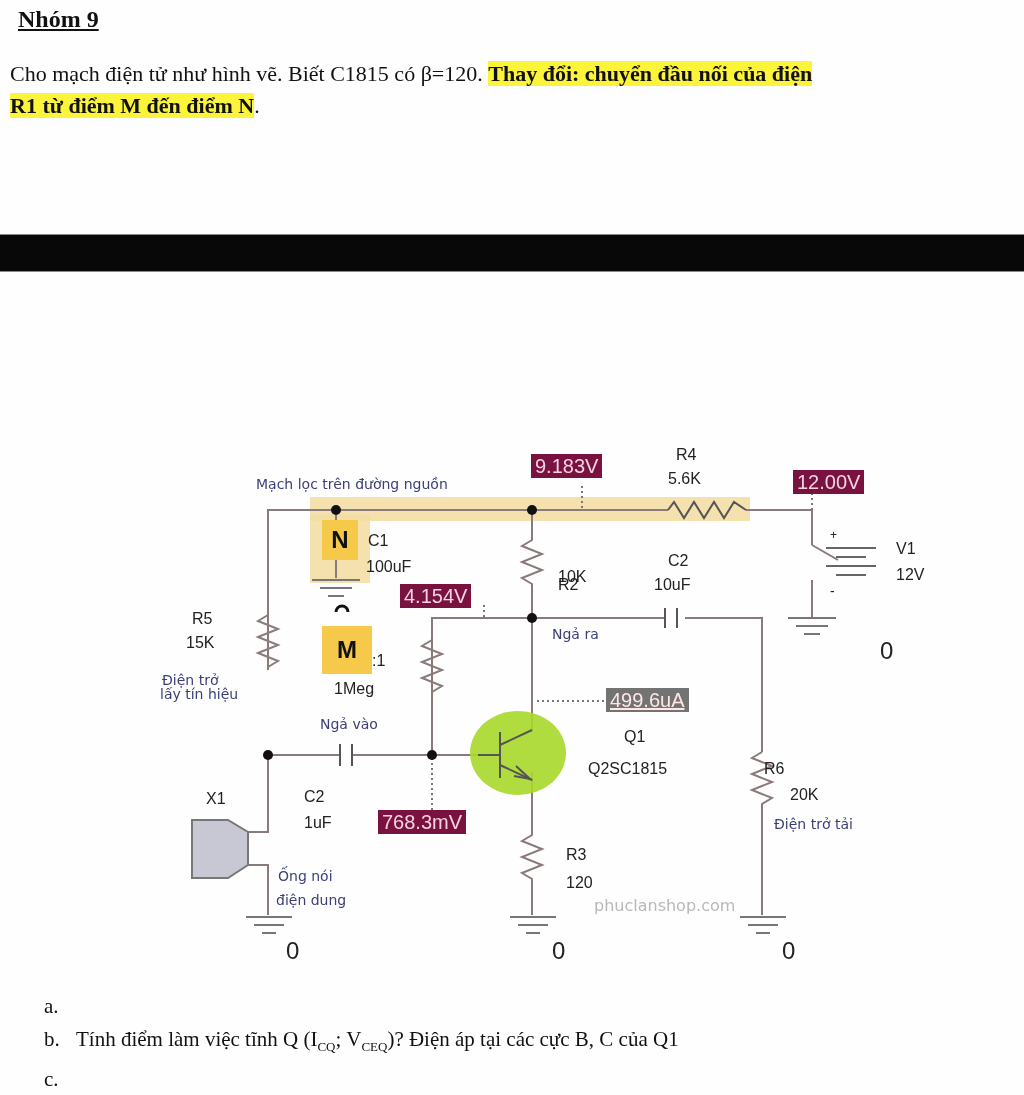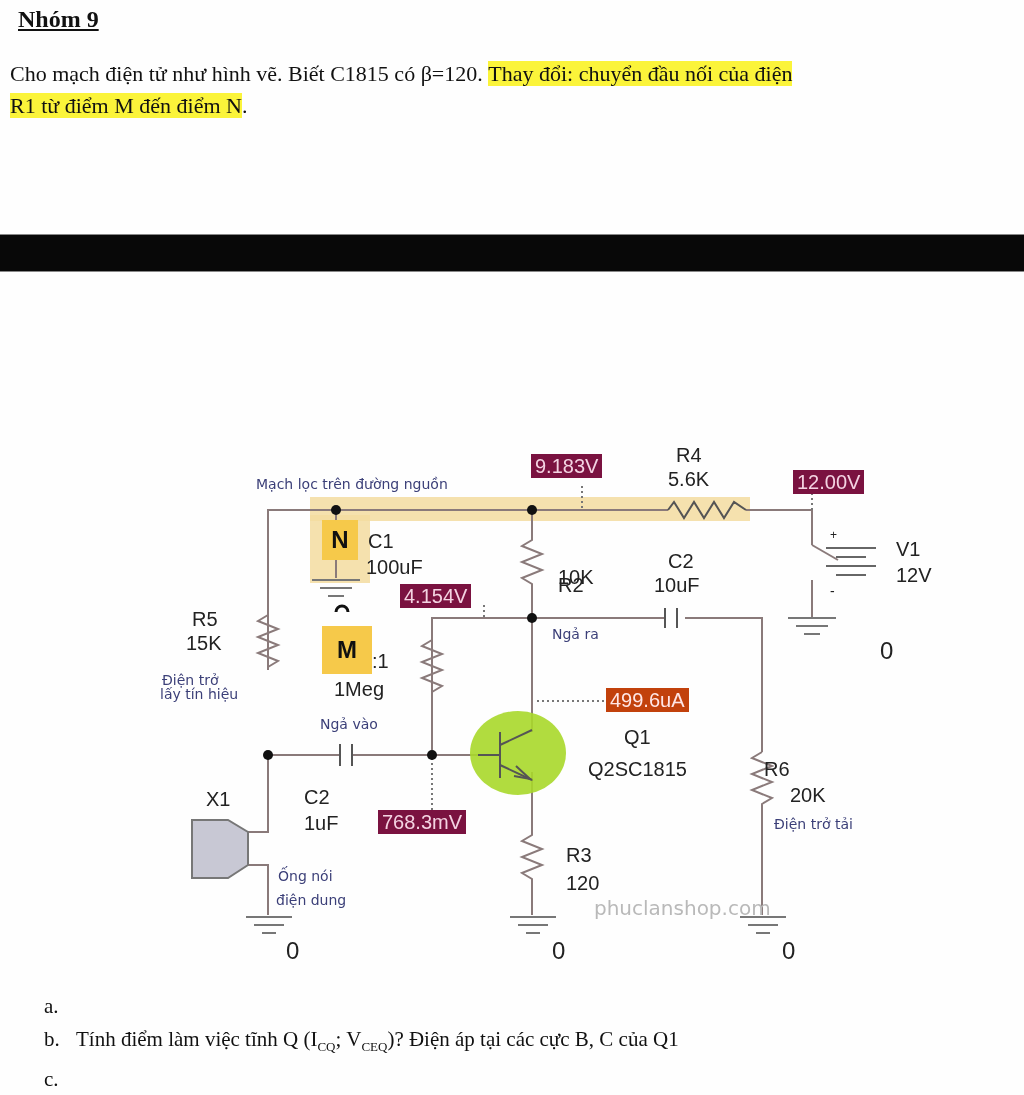--- a/index.html
+++ b/index.html
@@ -1,28 +1,28 @@
 <!DOCTYPE html>
 <html><head>
 <meta charset="utf-8">
 <style>
   html, body { margin:0; padding:0; background:#fefefe; }
   body { width:1024px; height:1095px; position:relative; overflow:hidden; font-family:"Liberation Serif", serif; color:#111; }
   .heading { position:absolute; left:10px; top:6px; font-size:24px; font-weight:bold; text-decoration:underline;margin-left:8px; }
   .intro { position:absolute; left:10px; top:58px; width:1040px; font-size:22px; line-height:32px; white-space:nowrap; }
-  .hl { background:#fbf43a; font-weight:normal;margin-top:39px; }
+  .hl { background:#fbf43a; font-weight:bold;margin-top:39px; }
   .blackbar { position:absolute; left:0; top:234px; width:1024px; height:36px; background:#080808; border-top:1px solid #888; border-bottom:1px solid #888; }
   .schematic { position:absolute; left:0; top:420px; width:1024px; height:560px; }
   .schematic svg { position:absolute; left:0; top:0; }
-  .lbl { position:absolute; font-family:"Liberation Sans", sans-serif; color:#222; font-size:20px; line-height:22px; white-space:nowrap; }
+  .lbl { position:absolute; font-family:"Liberation Sans", sans-serif; color:#222; font-size:16px; line-height:22px; white-space:nowrap; }
   .note { position:absolute; font-family:"DejaVu Sans", sans-serif; color:#3b3f78; font-size:14px; line-height:20px; white-space:nowrap; }
   .probe { position:absolute; font-family:"Liberation Sans", sans-serif; font-size:20px; line-height:24px; padding:0 4px; background:#7a1240; color:#f4d3e2; white-space:nowrap; }
-  .probe.cur { background:#c2410c; color:#ffe6e6; }
+  .probe.cur { background:#737373; color:#ffe6e6;text-decoration:underline; }
   .marker { position:absolute; font-family:"Liberation Sans", sans-serif; font-weight:bold; font-size:24px; color:#111; background:#f6c94a; text-align:center; }
-  .watermark { position:absolute; font-family:"DejaVu Sans", sans-serif; font-size:20px; color:#b9b9b9; }
+  .watermark { position:absolute; font-family:"DejaVu Sans", sans-serif; font-size:16px; color:#b9b9b9; }
   .questions { position:absolute; left:44px; top:990px; font-size:21px; line-height:33px; }
   .q { display:flex; }
   .q .k { width:32px; }
   sub { font-size:13px; }
 </style>
 </head>
 <body>
 
 <div class="heading">Nhóm 9</div>
 

